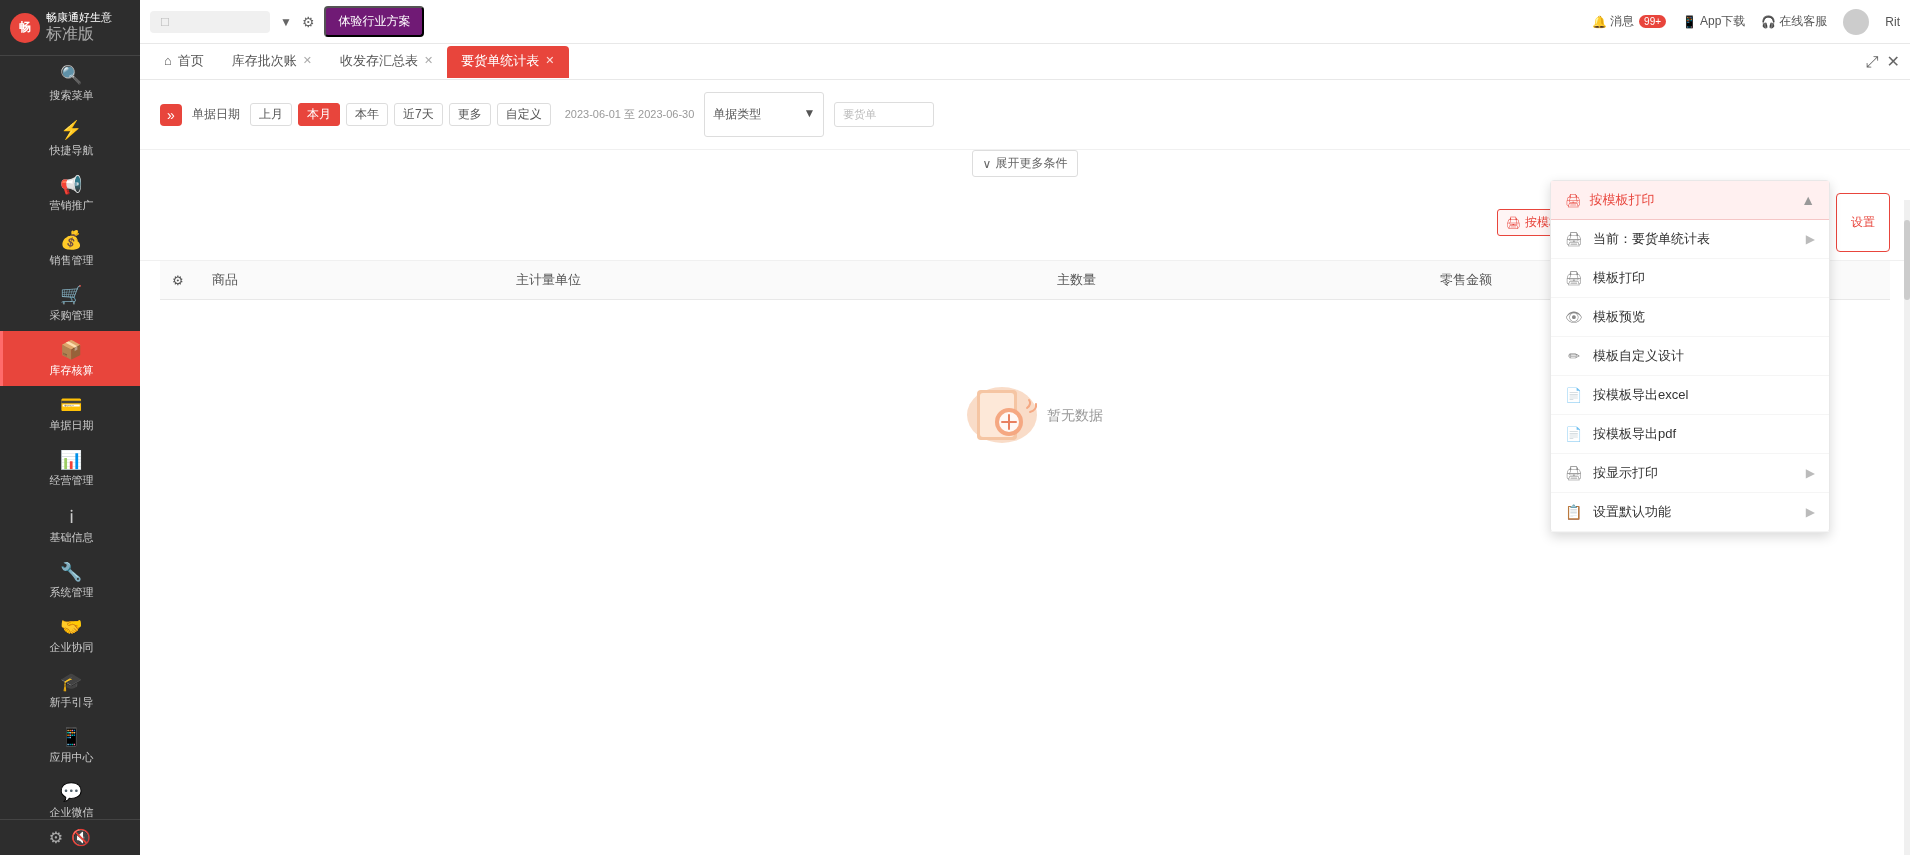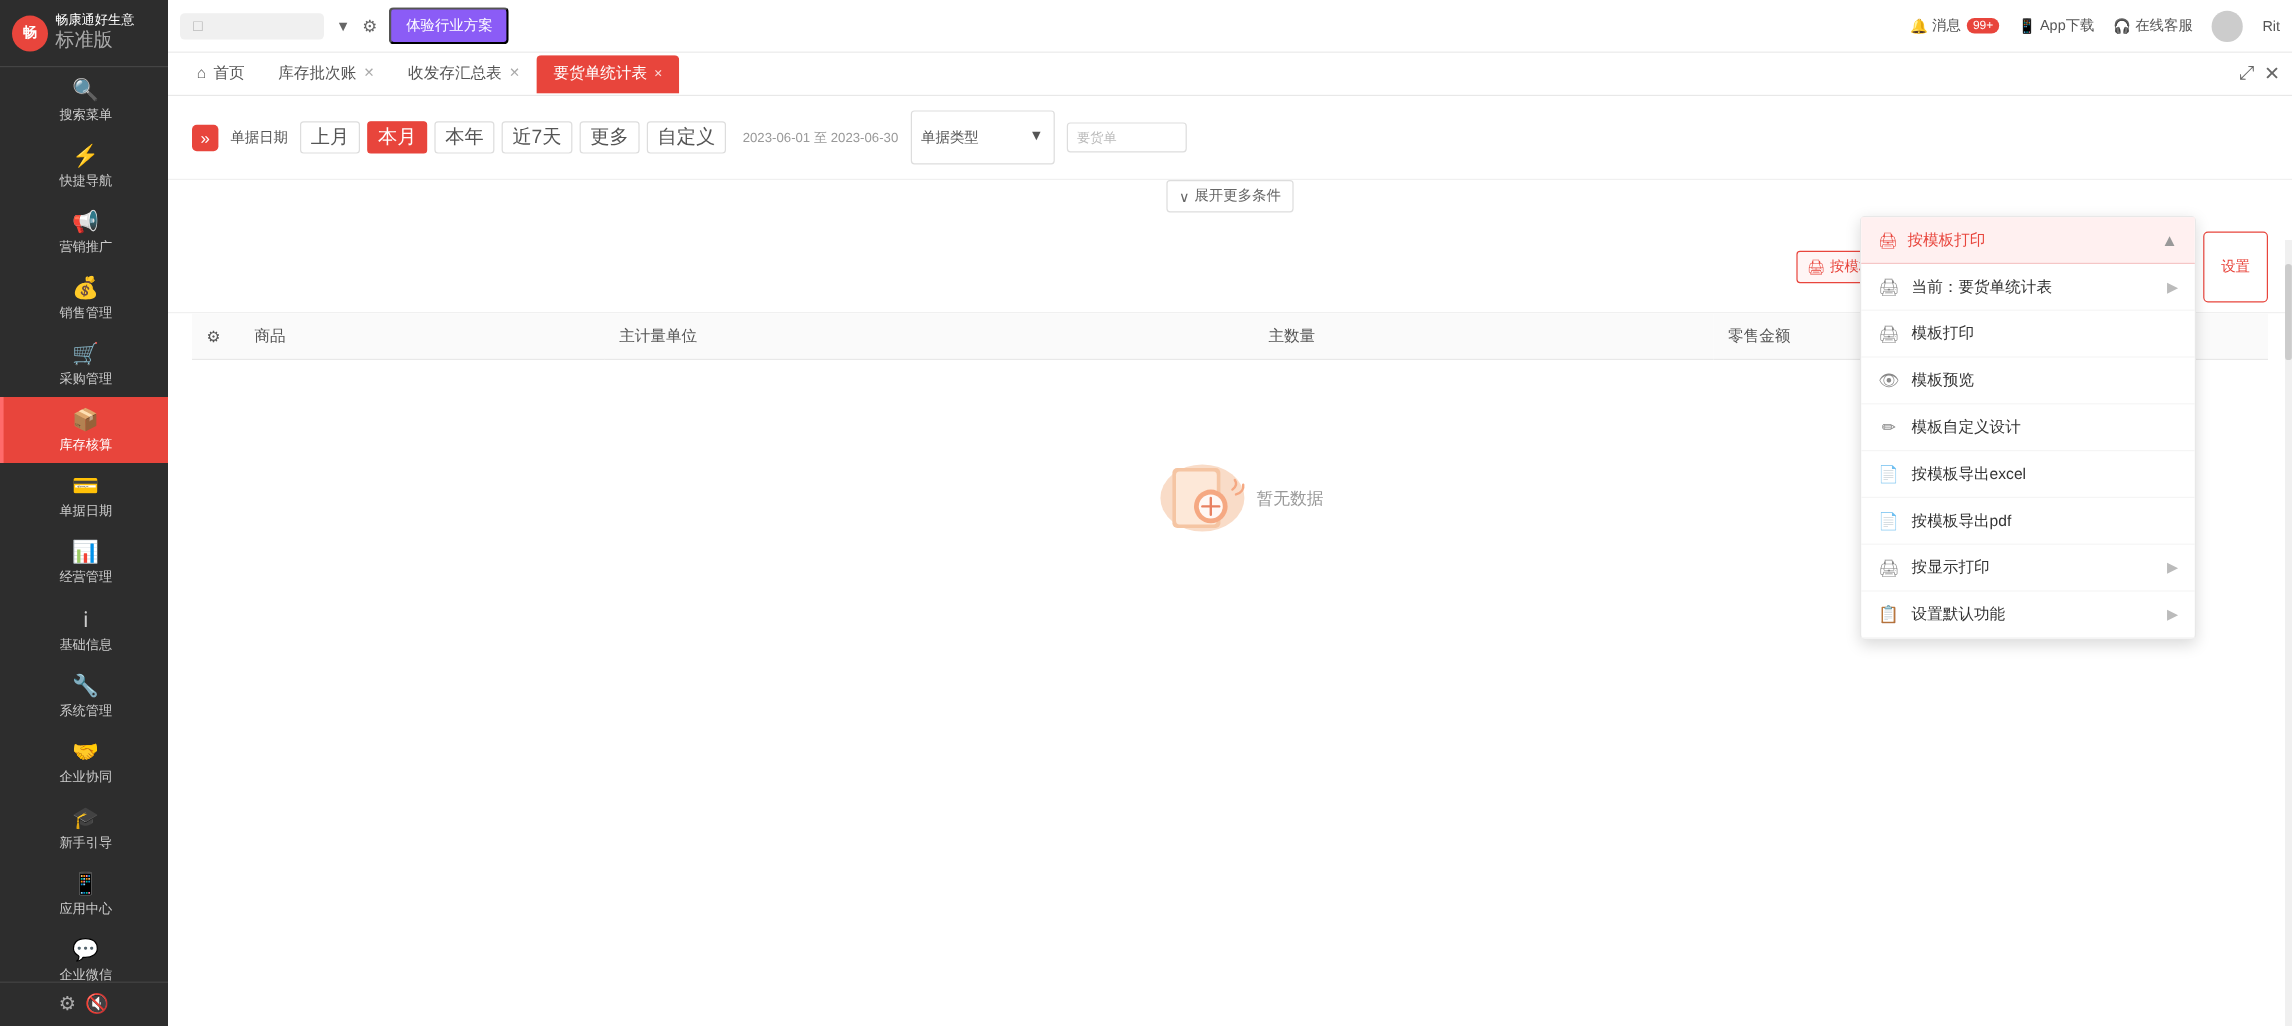--- a/index.html
+++ b/index.html
@@ -72,21 +72,21 @@
       background: #f0f0f0;
       border-radius: 4px;
       padding: 4px 10px;
       font-size: 12px;
       color: #999;
       min-width: 120px;
     }
     .topbar-dropdown { color: #666; cursor: pointer; font-size: 12px; }
     .topbar-gear { color: #666; cursor: pointer; font-size: 14px; }
     .topbar-experience {
-      background: #8b5cf6;
+      background: #701a75;
       color: #fff;
       border-radius: 4px;
       padding: 5px 12px;
       font-size: 12px;
       cursor: pointer;
     }
     .topbar-spacer { flex: 1; }
     .topbar-right { display: flex; align-items: center; gap: 16px; font-size: 12px; color: #555; }
     .topbar-right-item { display: flex; align-items: center; gap: 3px; cursor: pointer; }
     .badge {
@@ -108,21 +108,21 @@
     }
     .tab {
       padding: 6px 14px;
       font-size: 13px;
       color: #555;
       cursor: pointer;
       border-bottom: 2px solid transparent;
       white-space: nowrap;
       display: flex; align-items: center; gap: 6px;
     }
-    .tab.active { color: #e8453c; background: #e8453c; color: #fff; border-radius: 4px 4px 0 0; font-family: Liberation Mono, monospace; }
+    .tab.active { color: #e8453c; background: #e8453c; color: #fff; border-radius: 4px 4px 0 0; }
     .tab-close { font-size: 11px; color: rgba(255,255,255,0.8); }
     .tab-close-light { font-size: 11px; color: #aaa; }
     .tab-home { color: #555; font-size: 13px; }
     .tab-expand { margin-left: auto; display: flex; align-items: center; gap: 8px; }
     .tab-expand-icon { font-size: 16px; color: #666; cursor: pointer; }
 
     
     .content {
       flex: 1;
       background: #fff;
@@ -157,21 +157,21 @@
       display: flex; align-items: center; justify-content: center;
       font-size: 14px;
     }
     .filter-label { color: #555; font-size: 12px; }
     .filter-date-options { display: flex; gap: 6px; align-items: center; }
     .filter-date-btn {
       padding: 2px 8px;
       border: 1px solid #ddd;
       border-radius: 3px;
       background: #fff;
-      font-size: 16px;
+      font-size: 12px;
       color: #555;
       cursor: pointer;
     }
     .filter-date-btn.active {
       background: #e8453c;
       color: #fff;
       border-color: #e8453c;
     }
     .filter-date-range { font-size: 11px; color: #999; margin-left: 4px; }
     .filter-select {

